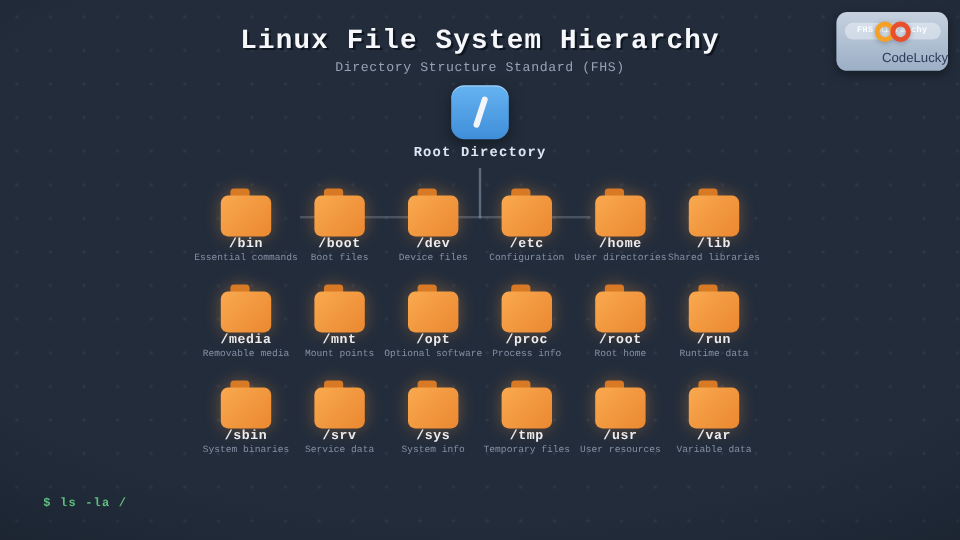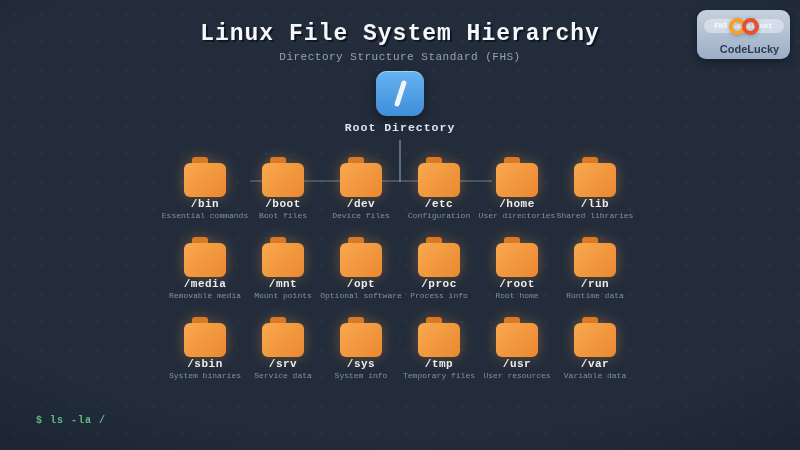--- a/index.html
+++ b/index.html
@@ -84,22 +84,22 @@
     letter-spacing:.3px; font-family:"Liberation Mono", monospace;
   }
   .badge-logo {
     position:absolute; top:8px; left:50%; transform:translateX(-50%);
     display:flex; align-items:center; z-index:3;
     filter:drop-shadow(0 1px 2px rgba(0,0,0,.25));
   }
   .ring { width:17px; height:17px; border-radius:50%; border:4.5px solid #f5a128; box-sizing:border-box; }
   .ring.right { border-color:#e84f2c; margin-left:-4px; }
   .badge-name {
-    position:absolute; top:33px; left:12px; right:0; text-align:center;
-    font-size:11px; font-weight:bold; color:#2c3c58;
+    position:absolute; top:33px; left:12px; right:0; text-align:right;
+    font-size:11px; font-weight:normal; color:#2c3c58;
     font-family:"Liberation Sans", sans-serif;
   }
 </style>
 </head>
 <body>
 
 <div class="title">Linux File System Hierarchy</div>
 <div class="subtitle">Directory Structure Standard (FHS)</div>
 
 <div class="root-icon">
@@ -253,21 +253,21 @@
         <div class="fbody"></div>
       </div>
     <div class="fname">/var</div>
     <div class="fdesc">Variable data</div>
   </div>
 </div>
 
 <div class="terminal">$ ls -la /</div>
 
 <div class="badge">
-  <div class="badge-pill">FHS Compliant</div>
+  <div class="badge-pill">FHS Hierarchy</div>
   <div class="badge-logo">
     <div class="ring"></div>
     <div class="ring right"></div>
   </div>
   <div class="badge-name">CodeLucky</div>
 </div>
 
 <div class="vignette"></div>
 
 </body></html>

